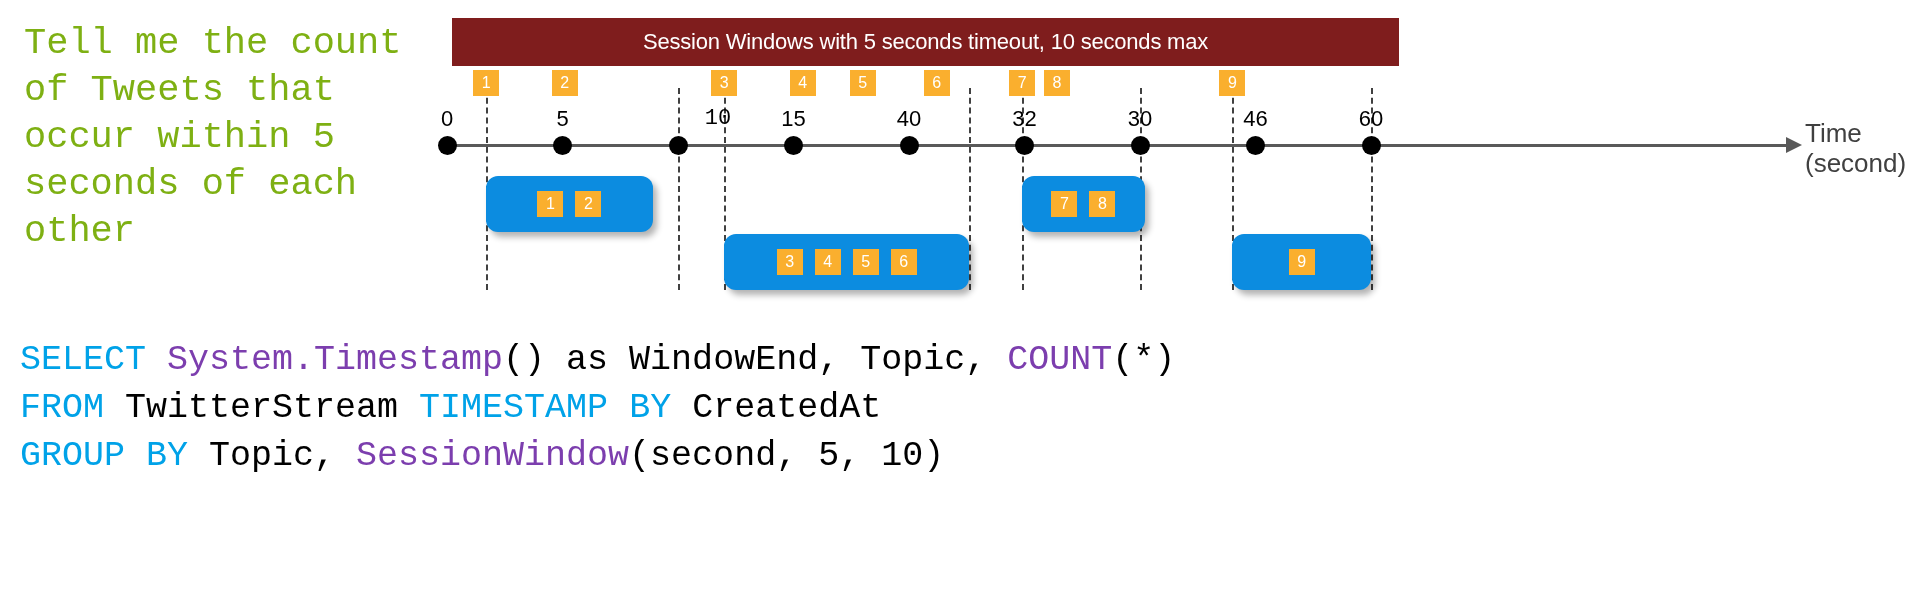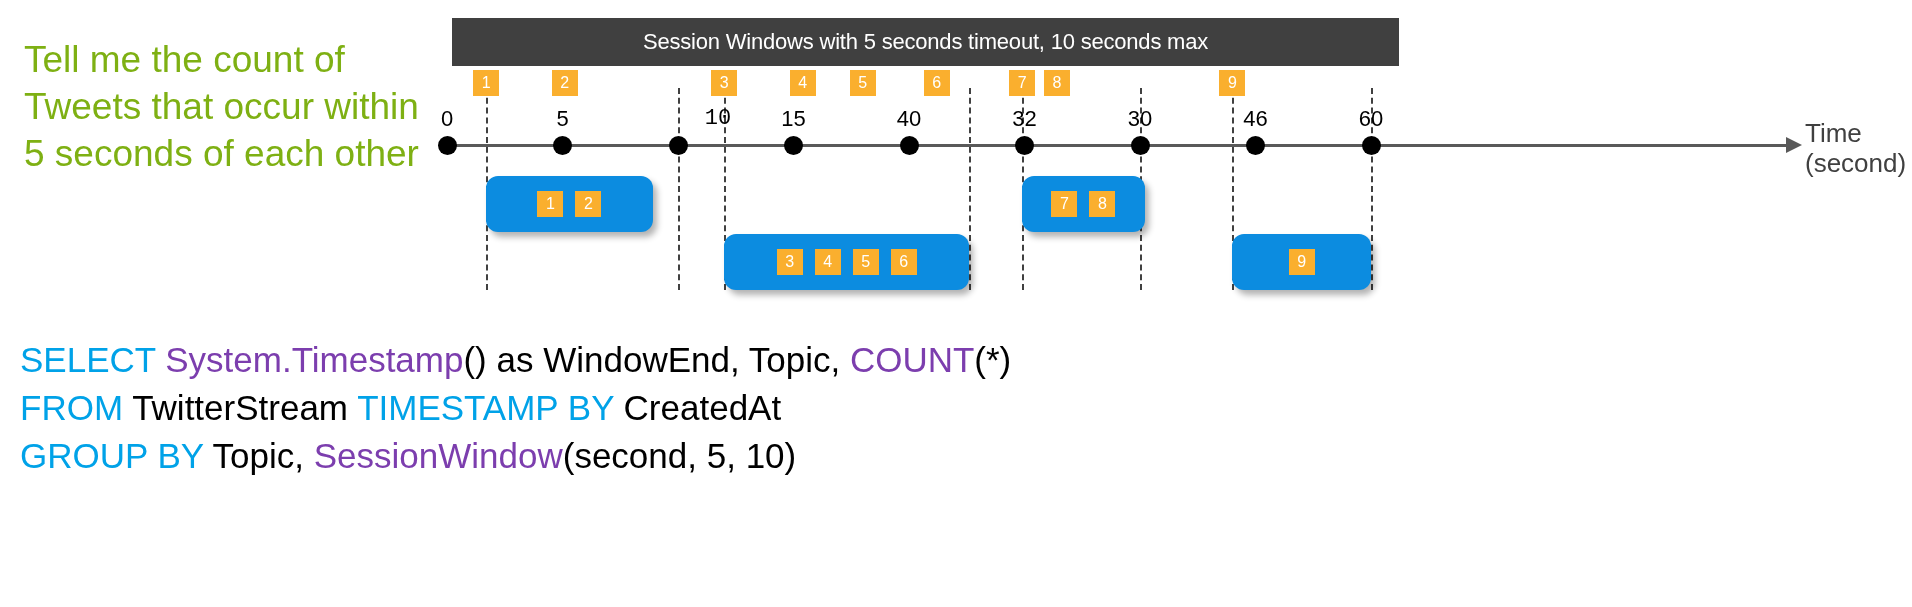--- a/index.html
+++ b/index.html
@@ -7,41 +7,41 @@
     width:1912px;height:607px;
     background:#ffffff;
     font-family:"Liberation Sans", sans-serif;
     overflow:hidden;
     position:relative;
   }
 
   
   #prompt-text{
     position:absolute;
-    left:24px; top:36px;
+    left:24px; top:20px;
     width:400px;
     color:#7EB013;
     font-size:37px;
     line-height:47px;
-    font-family:Liberation Sans, sans-serif;
+    font-family:Liberation Mono, monospace;
     white-space:pre-line;
   }
 
   
   #diagram{
     position:absolute;
     left:0; top:0;
     width:1912px; height:330px;
   }
 
   #window-banner{
     position:absolute;
     left:452px; top:18px;
     width:947px; height:48px;
-    background:#404040;
+    background:#7f1d1d;
     color:#ffffff;
     font-size:22px;
     letter-spacing:-0.2px;
     display:flex;
     align-items:center;
     justify-content:center;
     font-family:"Liberation Sans", sans-serif;
   }
 
   
@@ -123,21 +123,21 @@
     color:#ffffff;
     font-size:16px;
     display:flex;align-items:center;justify-content:center;
     font-family:"Liberation Sans", sans-serif;
   }
 
   
   #sql-block{
     position:absolute;
     left:20px; top:336px;
-    font-family:Liberation Sans, sans-serif;
+    font-family:Liberation Mono, monospace;
     font-size:35px;
     line-height:48px;
     white-space:pre;
     color:#000000;
   }
   .kw   {color:#00A2E8;}
   .fn   {color:#7C3EAE;}
   .plain{color:#000000;}
 </style>
 </head>

